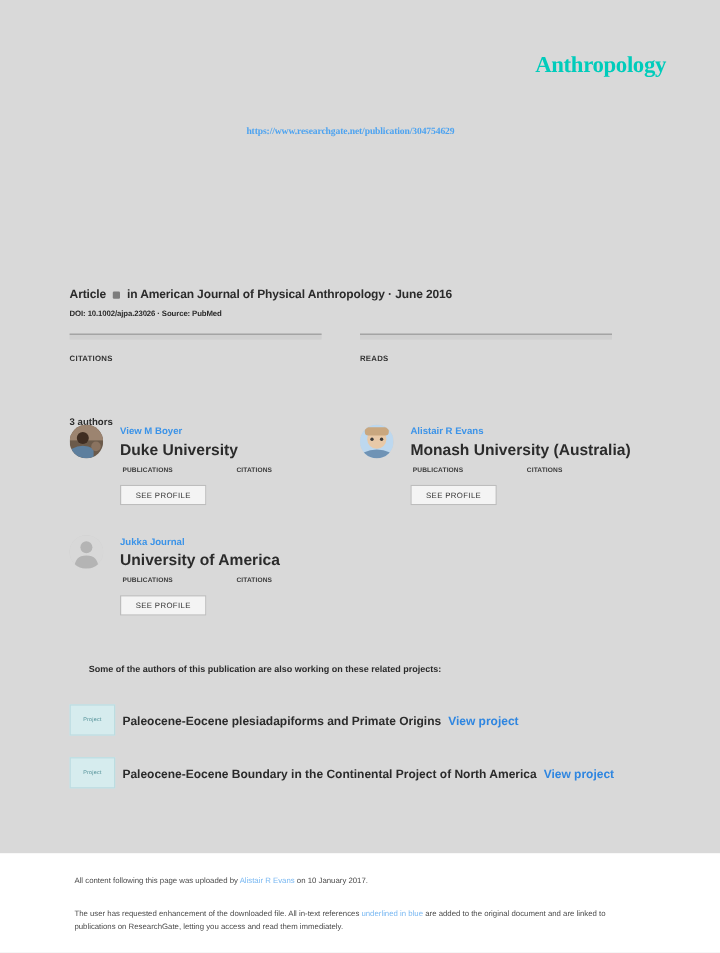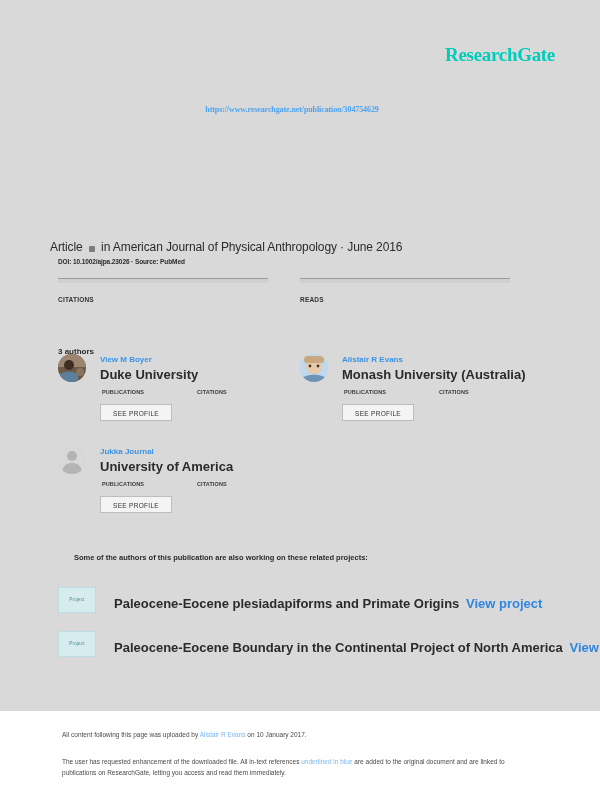--- a/index.html
+++ b/index.html
@@ -45,24 +45,24 @@
     font-weight: bold;
     font-size: 8px;
     color: #4da3f0;
     letter-spacing: -0.1px;
     transform: translateX(-8px);
   }
 
   
   .meta {
     position: absolute;
-    left: 50px;
+    left: 58px;
     top: 240px;
-    font-size: 12px;
-    font-weight: normal;
+    font-size: 10px;
+    font-weight: bold;
     color: #2b2b2b;
     letter-spacing: -0.1px;
     white-space: nowrap;
   }
   .meta .kw { color: #2b2b2b; }
   .meta .jr { color: #2b2b2b; }
   .meta-icon {
     display: inline-block;
     width: 6px;
     height: 6px;
@@ -227,23 +227,23 @@
   .proj-thumb span {
     display: block;
     margin-top: 9px;
     text-align: center;
     font-size: 4.5px;
     color: #4f8e95;
     letter-spacing: 0.2px;
   }
   .proj-text {
     position: absolute;
-    left: 56px;
+    left: 44px;
     top: 9px;
-    font-size: 13px;
+    font-size: 10px;
     font-weight: bold;
     color: #2b2b2b;
     white-space: nowrap;
   }
   .proj-link {
     color: #2f86e0;
     font-weight: bold;
     margin-left: 3px;
   }
 
@@ -273,21 +273,21 @@
     line-height: 11px;
     color: #4a4a4a;
   }
   .f-link { color: #79b8f2; }
 </style>
 </head>
 <body>
 
 <div class="page">
 
-  <div class="rg-logo">ResearchGate</div>
+  <div class="rg-logo">Anthropology</div>
   <div class="rg-url">https://www.researchgate.net/publication/304754629</div>
 
   <div class="meta">
     <span class="kw">Article</span>
     <span class="meta-icon"></span>
     <span class="kw">in</span>
     <span class="jr">American Journal of Physical Anthropology</span>
     <span>·</span>
     <span>June 2016</span>
   </div>

